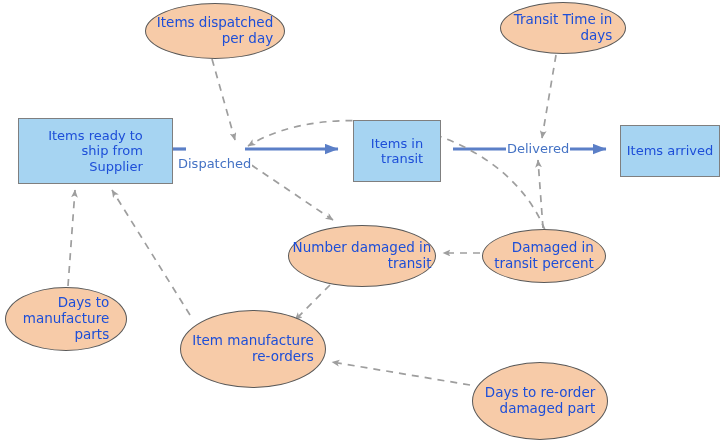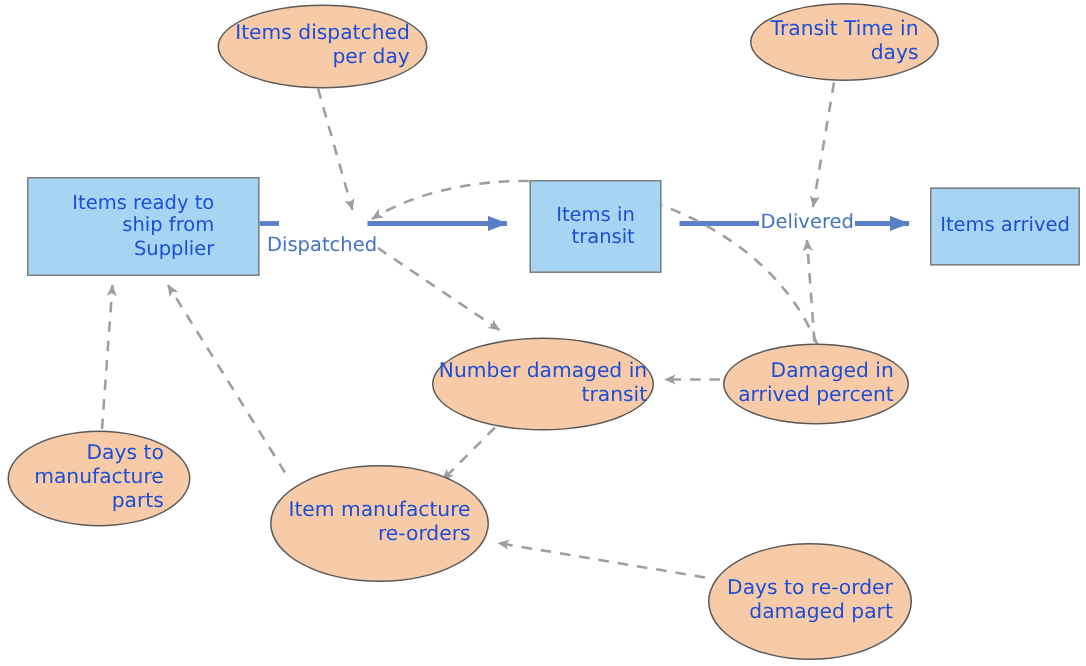--- a/index.html
+++ b/index.html
@@ -119,21 +119,21 @@
   <div class="node aux" style="left:145px; top:3px;   width:140px; height:56px;">Items dispatched
 per day</div>
 
   <div class="node aux" style="left:500px; top:2px;   width:126px; height:52px;">Transit Time in
 days</div>
 
   <div class="node aux" style="left:288px; top:225px; width:148px; height:62px;">Number damaged in
 transit</div>
 
   <div class="node aux" style="left:482px; top:229px; width:124px; height:54px;">Damaged in
-arrived percent</div>
+transit percent</div>
 
   <div class="node aux" style="left:180px; top:310px; width:146px; height:78px;">Item manufacture
 re-orders</div>
 
   <div class="node aux" style="left:472px; top:362px; width:136px; height:78px;">Days to re-order
 damaged part</div>
 
   <div class="node aux" style="left:5px;   top:287px; width:122px; height:64px;">Days to
 manufacture
 parts</div>

